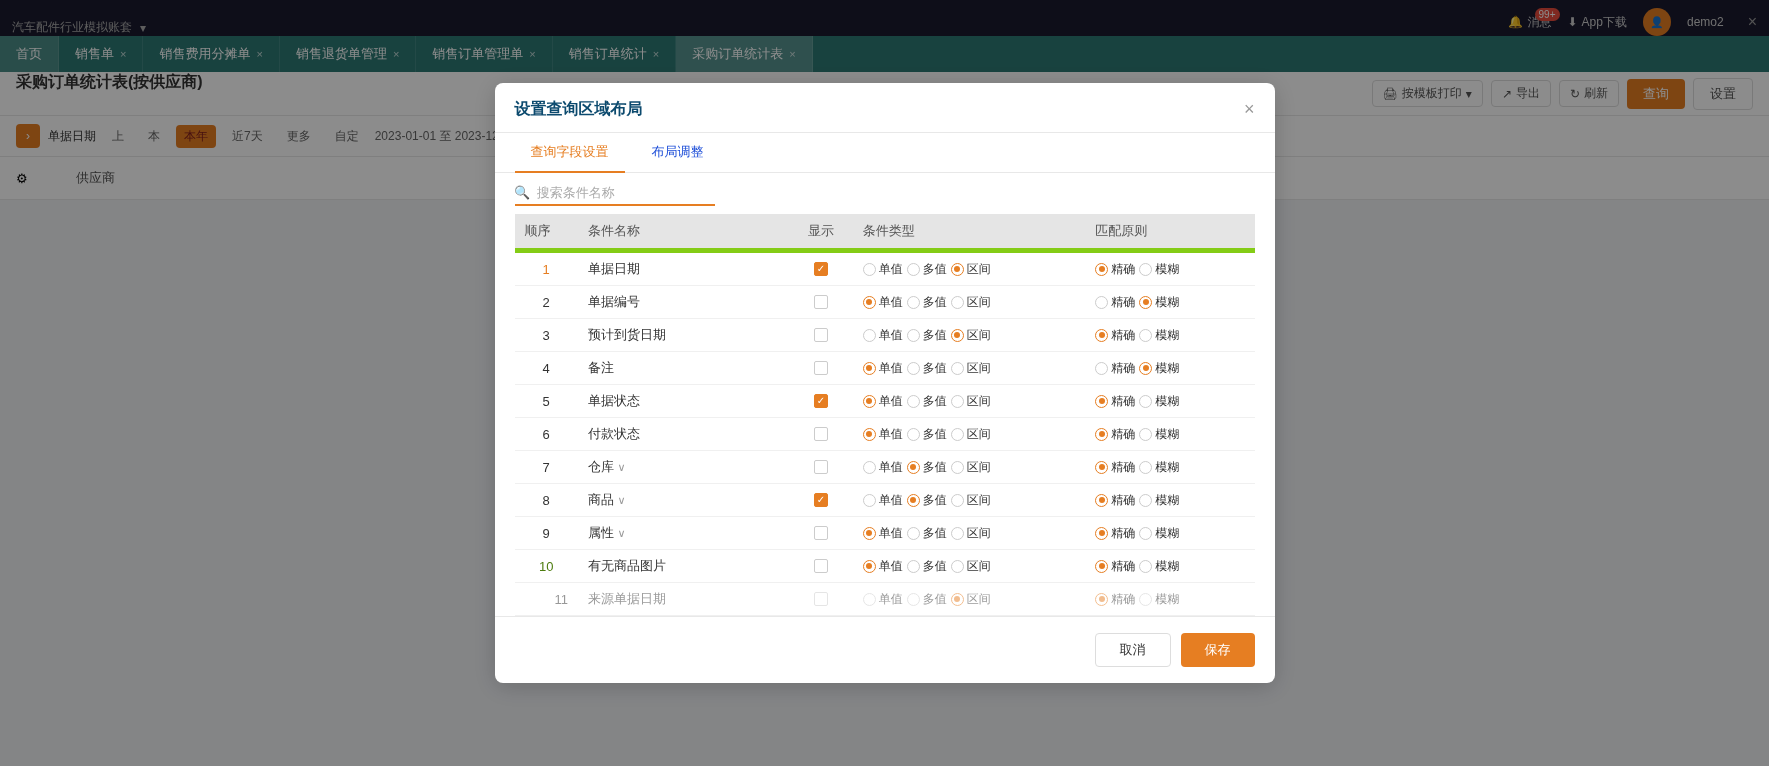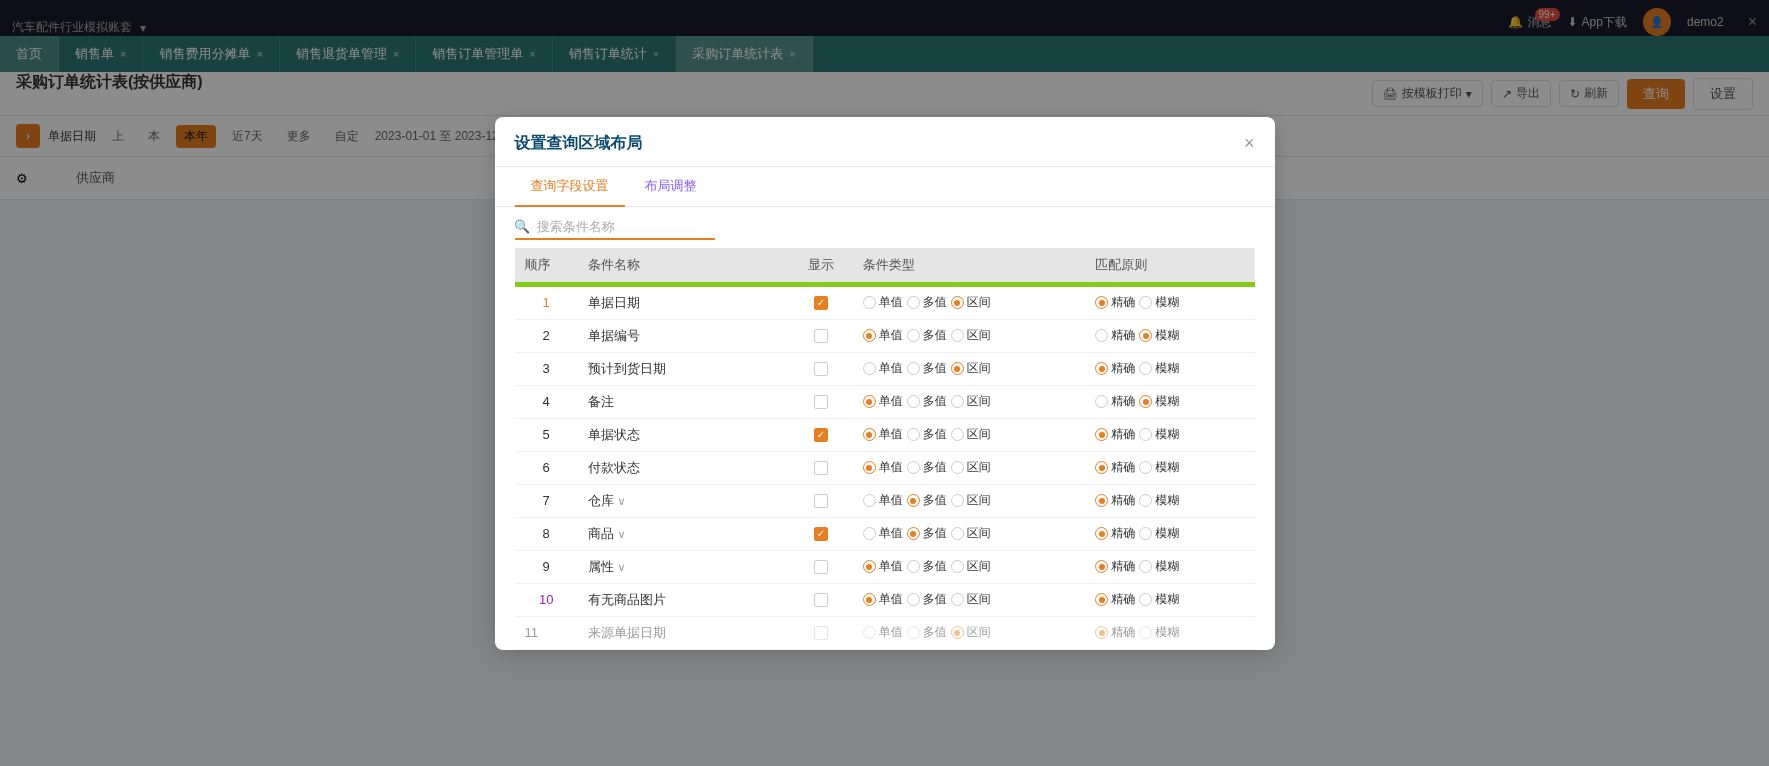--- a/index.html
+++ b/index.html
@@ -70,21 +70,21 @@
       background: #fff;
       padding: 8px 16px;
       display: flex;
       align-items: center;
       gap: 8px;
       border-bottom: 1px solid #e8e8e8;
     }
     .filter-toggle { width: 24px; height: 24px; background: #e67e22; color: #fff; display: flex; align-items: center; justify-content: center; border-radius: 4px; cursor: pointer; font-size: 12px; }
     .date-label { font-size: 12px; color: #333; }
     .date-btn { padding: 3px 8px; border: none; background: transparent; cursor: pointer; font-size: 12px; color: #666; }
-    .date-btn.active { background: #e67e22; color: #0f172a; border-radius: 4px; }
+    .date-btn.active { background: #e67e22; color: #7f1d1d; border-radius: 4px; }
     .date-range { font-size: 12px; color: #666; }
     .col-header { font-size: 13px; color: #555; font-weight: 500; padding: 6px 12px; }
 
     
     .modal-overlay {
       position: fixed;
       top: 0; left: 0; right: 0; bottom: 0;
       background: rgba(0,0,0,0.45);
       display: flex;
       align-items: center;
@@ -107,27 +107,27 @@
       padding: 16px 20px 12px;
       border-bottom: 1px solid #e8e8e8;
     }
     .modal-title { font-size: 16px; font-weight: bold; color: #0c4a6e; }
     .modal-close { cursor: pointer; color: #999; font-size: 18px; }
 
     
     .modal-tabs {
       display: flex;
       padding: 0 20px;
-      gap: 4px;
+      gap: 11px;
       border-bottom: 1px solid #e8e8e8;
     }
     .modal-tab {
       padding: 10px 16px;
       font-size: 13px;
-      color: #8b5cf6;
+      color: #1d4ed8;
       cursor: pointer;
       border-bottom: 2px solid transparent;
       margin-bottom: -1px;
     }
     .modal-tab.active {
       color: #e67e22;
       border-bottom-color: #e67e22;
       font-weight: 500;
     }
 
@@ -721,21 +721,21 @@
                     <span>精确</span>
                   </div>
                   <div class="radio-item">
                     <div class="radio-circle"></div>
                     <span>模糊</span>
                   </div>
                 </div>
               </td>
             </tr>
             <tr>
-              <td style="text-align: center;"><span style="color: #a21caf;">10</span></td>
+              <td style="text-align: center;"><span style="color: #4d7c0f;">10</span></td>
               <td>有无商品图片</td>
               <td style="text-align: center;">
                 <div class="cb" style="margin: 0px auto;"></div>
               </td>
               <td>
                 <div class="radio-group">
                   <div class="radio-item">
                     <div class="radio-circle selected"></div>
                     <span>单值</span>
                   </div>
@@ -756,21 +756,21 @@
                     <span>精确</span>
                   </div>
                   <div class="radio-item">
                     <div class="radio-circle"></div>
                     <span>模糊</span>
                   </div>
                 </div>
               </td>
             </tr>
             <tr class="fade-row">
-              <td style="text-align: left;"><span style="color: rgb(51, 51, 51);">11</span></td>
+              <td style="text-align: right;"><span style="color: rgb(51, 51, 51);">11</span></td>
               <td>来源单据日期</td>
               <td style="text-align: center;">
                 <div class="cb" style="margin: 0px auto;"></div>
               </td>
               <td>
                 <div class="radio-group">
                   <div class="radio-item">
                     <div class="radio-circle"></div>
                     <span>单值</span>
                   </div>
@@ -794,15 +794,19 @@
                     <div class="radio-circle"></div>
                     <span>模糊</span>
                   </div>
                 </div>
               </td>
             </tr>
           </tbody>
       </table>
     </div>
 
+    <div class="modal-footer">
+      <button class="btn-cancel">取消</button>
+      <button class="btn-save">保存</button>
+    </div>
 
   </div>
 </div>
 
 </body></html>

